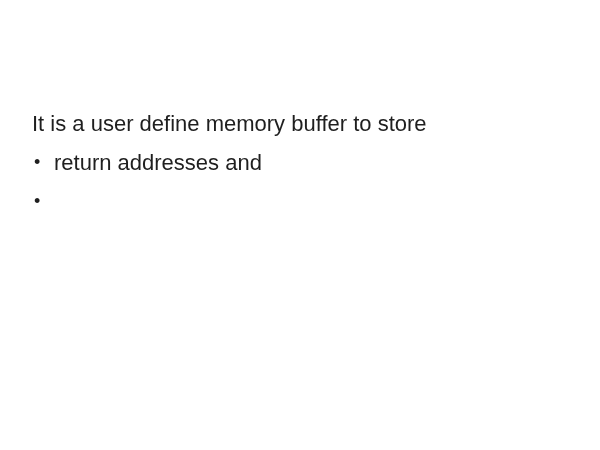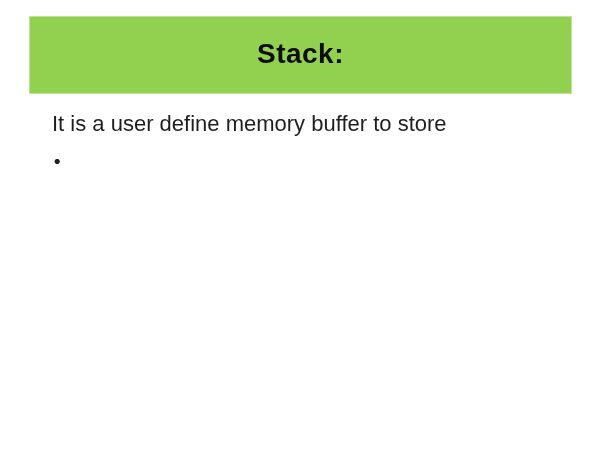--- a/index.html
+++ b/index.html
@@ -30,21 +30,21 @@
   .header-title {
     font-size: 28px;
     font-weight: bold;
     color: #0d0d0d;
     letter-spacing: 0.5px;
     line-height: 1;
     padding-bottom: 2px;
   }
   .body-text {
     position: absolute;
-    left: 52px;
+    left: 32px;
     top: 104px;
     right: 20px;
     color: #1f1f1f;
   }
   .intro-line {
     font-size: 22px;
     line-height: 39px;
     white-space: nowrap;
   }
   .bullet-list {
@@ -66,30 +66,28 @@
     font-size: 18px;
     line-height: 39px;
     color: #1f1f1f;
   }
 </style>
 </head>
 <body>
 
 <div class="slide">
 
-  <div class="header-bar">
-    <div class="header-title">Stack:</div>
-  </div>
 
   <div class="body-text">
     <div class="intro-line">It is a user define memory buffer to store</div>
 
     <ul class="bullet-list">
       <li class="bullet-item">
         <span class="bullet-marker">•</span>
+        <span>return addresses and</span>
       </li>
       <li class="bullet-item">
         <span class="bullet-marker">•</span>
       </li>
     </ul>
   </div>
 
 </div>
 
 </body></html>

